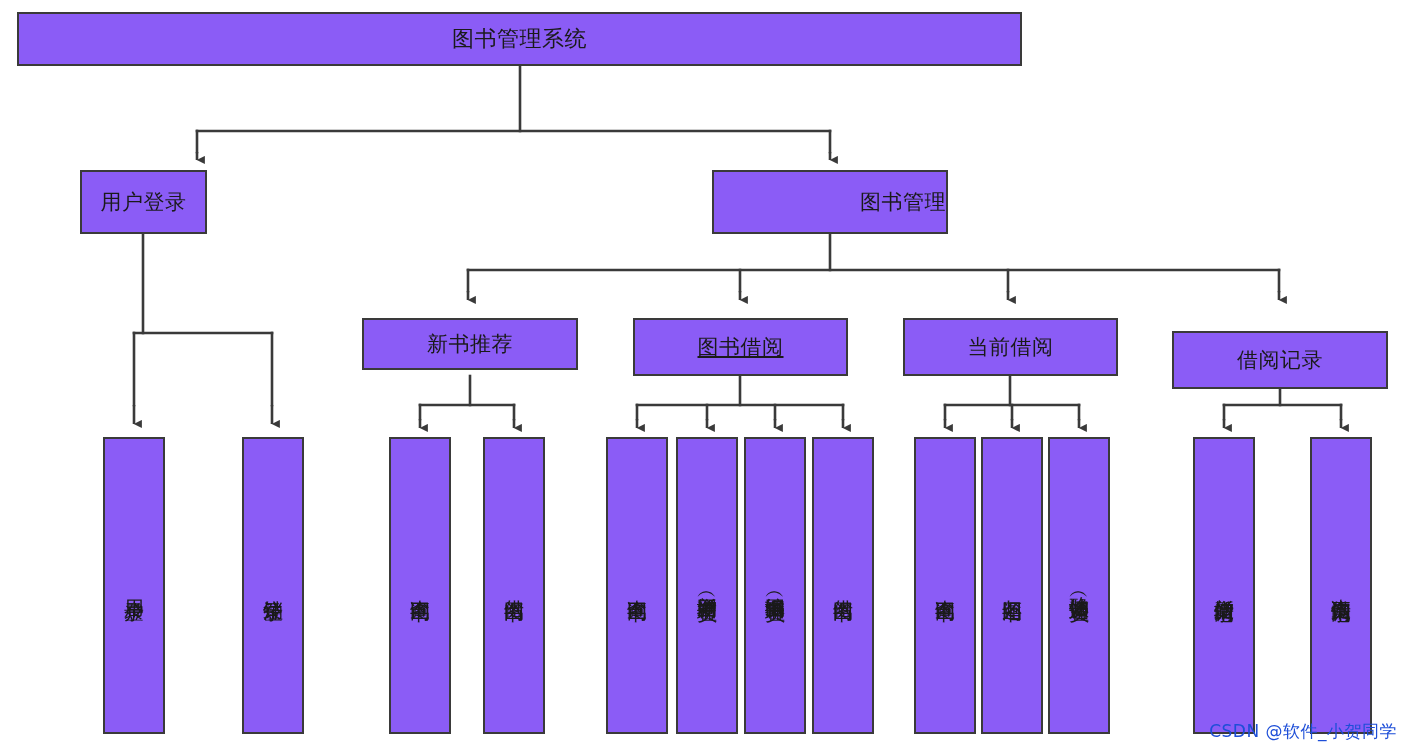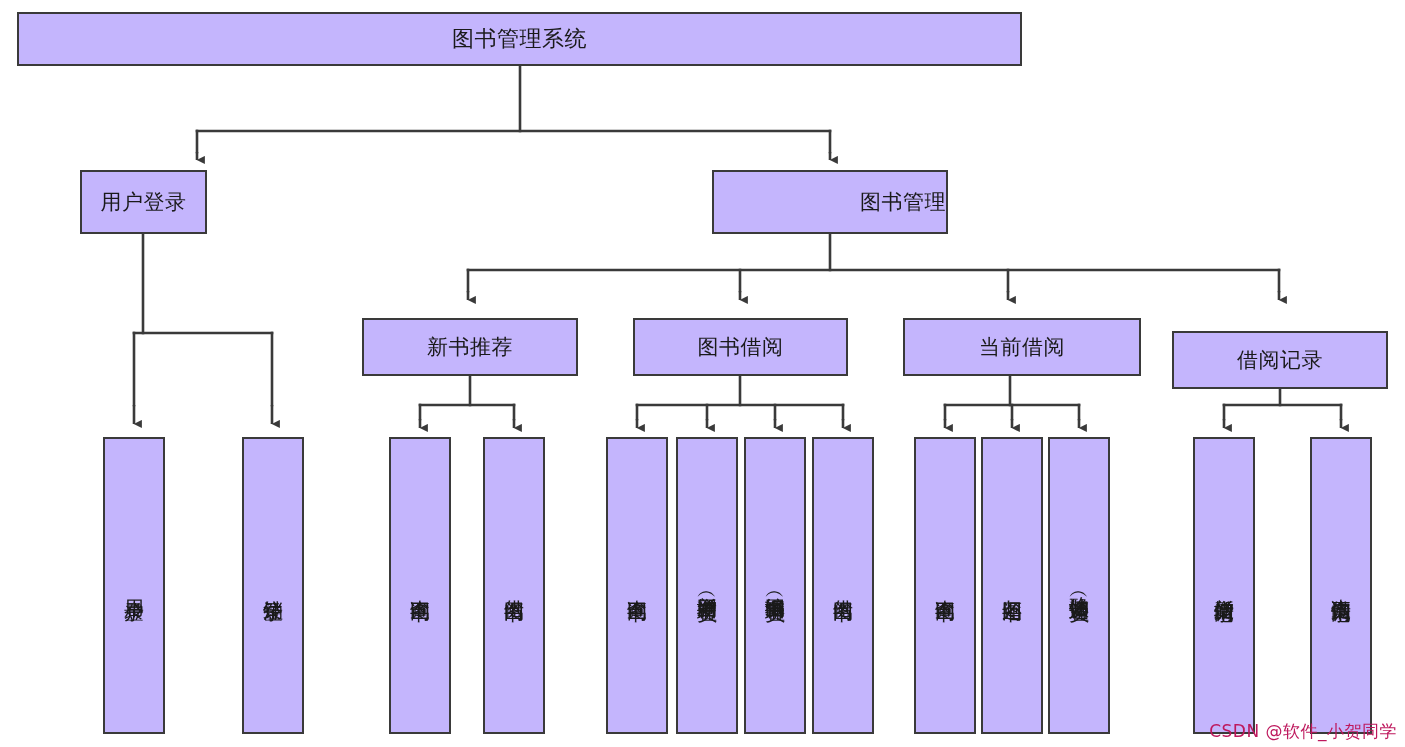--- a/index.html
+++ b/index.html
@@ -22,21 +22,21 @@
     position: absolute;
     left: 0;
     top: 0;
     width: 1405px;
     height: 747px;
     pointer-events: none;
   }
   .node {
     position: absolute;
     box-sizing: border-box;
-    background: #c4b5fd;
+    background: #8b5cf6;
     border: 2px solid #3a3a3a;
     display: flex;
     align-items: center;
     justify-content: center;
     color: #1a1a1a;
   }
   .node .label {
     display: block;
     text-align: center;
     line-height: 1.18;
@@ -59,21 +59,21 @@
     max-height: 280px;
   }
   .node.root .label {
     font-size: 22px;
   }
   #watermark {
     position: absolute;
     right: 8px;
     bottom: 4px;
     font-size: 17px;
-    color: #be185d;
+    color: #1d4ed8;
     letter-spacing: 0.5px;
     user-select: none;
     white-space: nowrap;
   }
 </style>
 </head>
 <body>
 
 <div id="diagram-root">
 
@@ -160,27 +160,27 @@
     <span class="label">图书管理系统</span>
   </div>
 
   <div class="node horizontal" style="left:80px; top:170px; width:127px; height:64px;">
     <span class="label">用户登录</span>
   </div>
   <div class="node horizontal" style="left:712px; top:170px; width:236px; height:64px;justify-content:flex-end;">
     <span class="label">图书管理</span>
   </div>
 
-  <div class="node horizontal" style="left:362px; top:318px; width:216px; height:58px;">
+  <div class="node horizontal" style="left:362px; top:318px; width:216px; height:52px;">
     <span class="label">新书推荐</span>
   </div>
-  <div class="node horizontal" style="left:633px; top:318px; width:215px; height:58px;">
+  <div class="node horizontal" style="left:633px; top:318px; width:215px; height:58px;text-decoration:underline;">
     <span class="label">图书借阅</span>
   </div>
-  <div class="node horizontal" style="left:903px; top:318px; width:238px; height:58px;font-family:Liberation Serif, serif;">
+  <div class="node horizontal" style="left:903px; top:318px; width:215px; height:58px;font-family:Liberation Serif, serif;">
     <span class="label">当前借阅</span>
   </div>
   <div class="node horizontal" style="left:1172px; top:331px; width:216px; height:58px;">
     <span class="label">借阅记录</span>
   </div>
 
   <div class="node vertical" style="left:103px; top:437px; width:62px; height:297px;">
     <span class="label">用户登录</span>
   </div>
   <div class="node vertical" style="left:242px; top:437px; width:62px; height:297px;">

